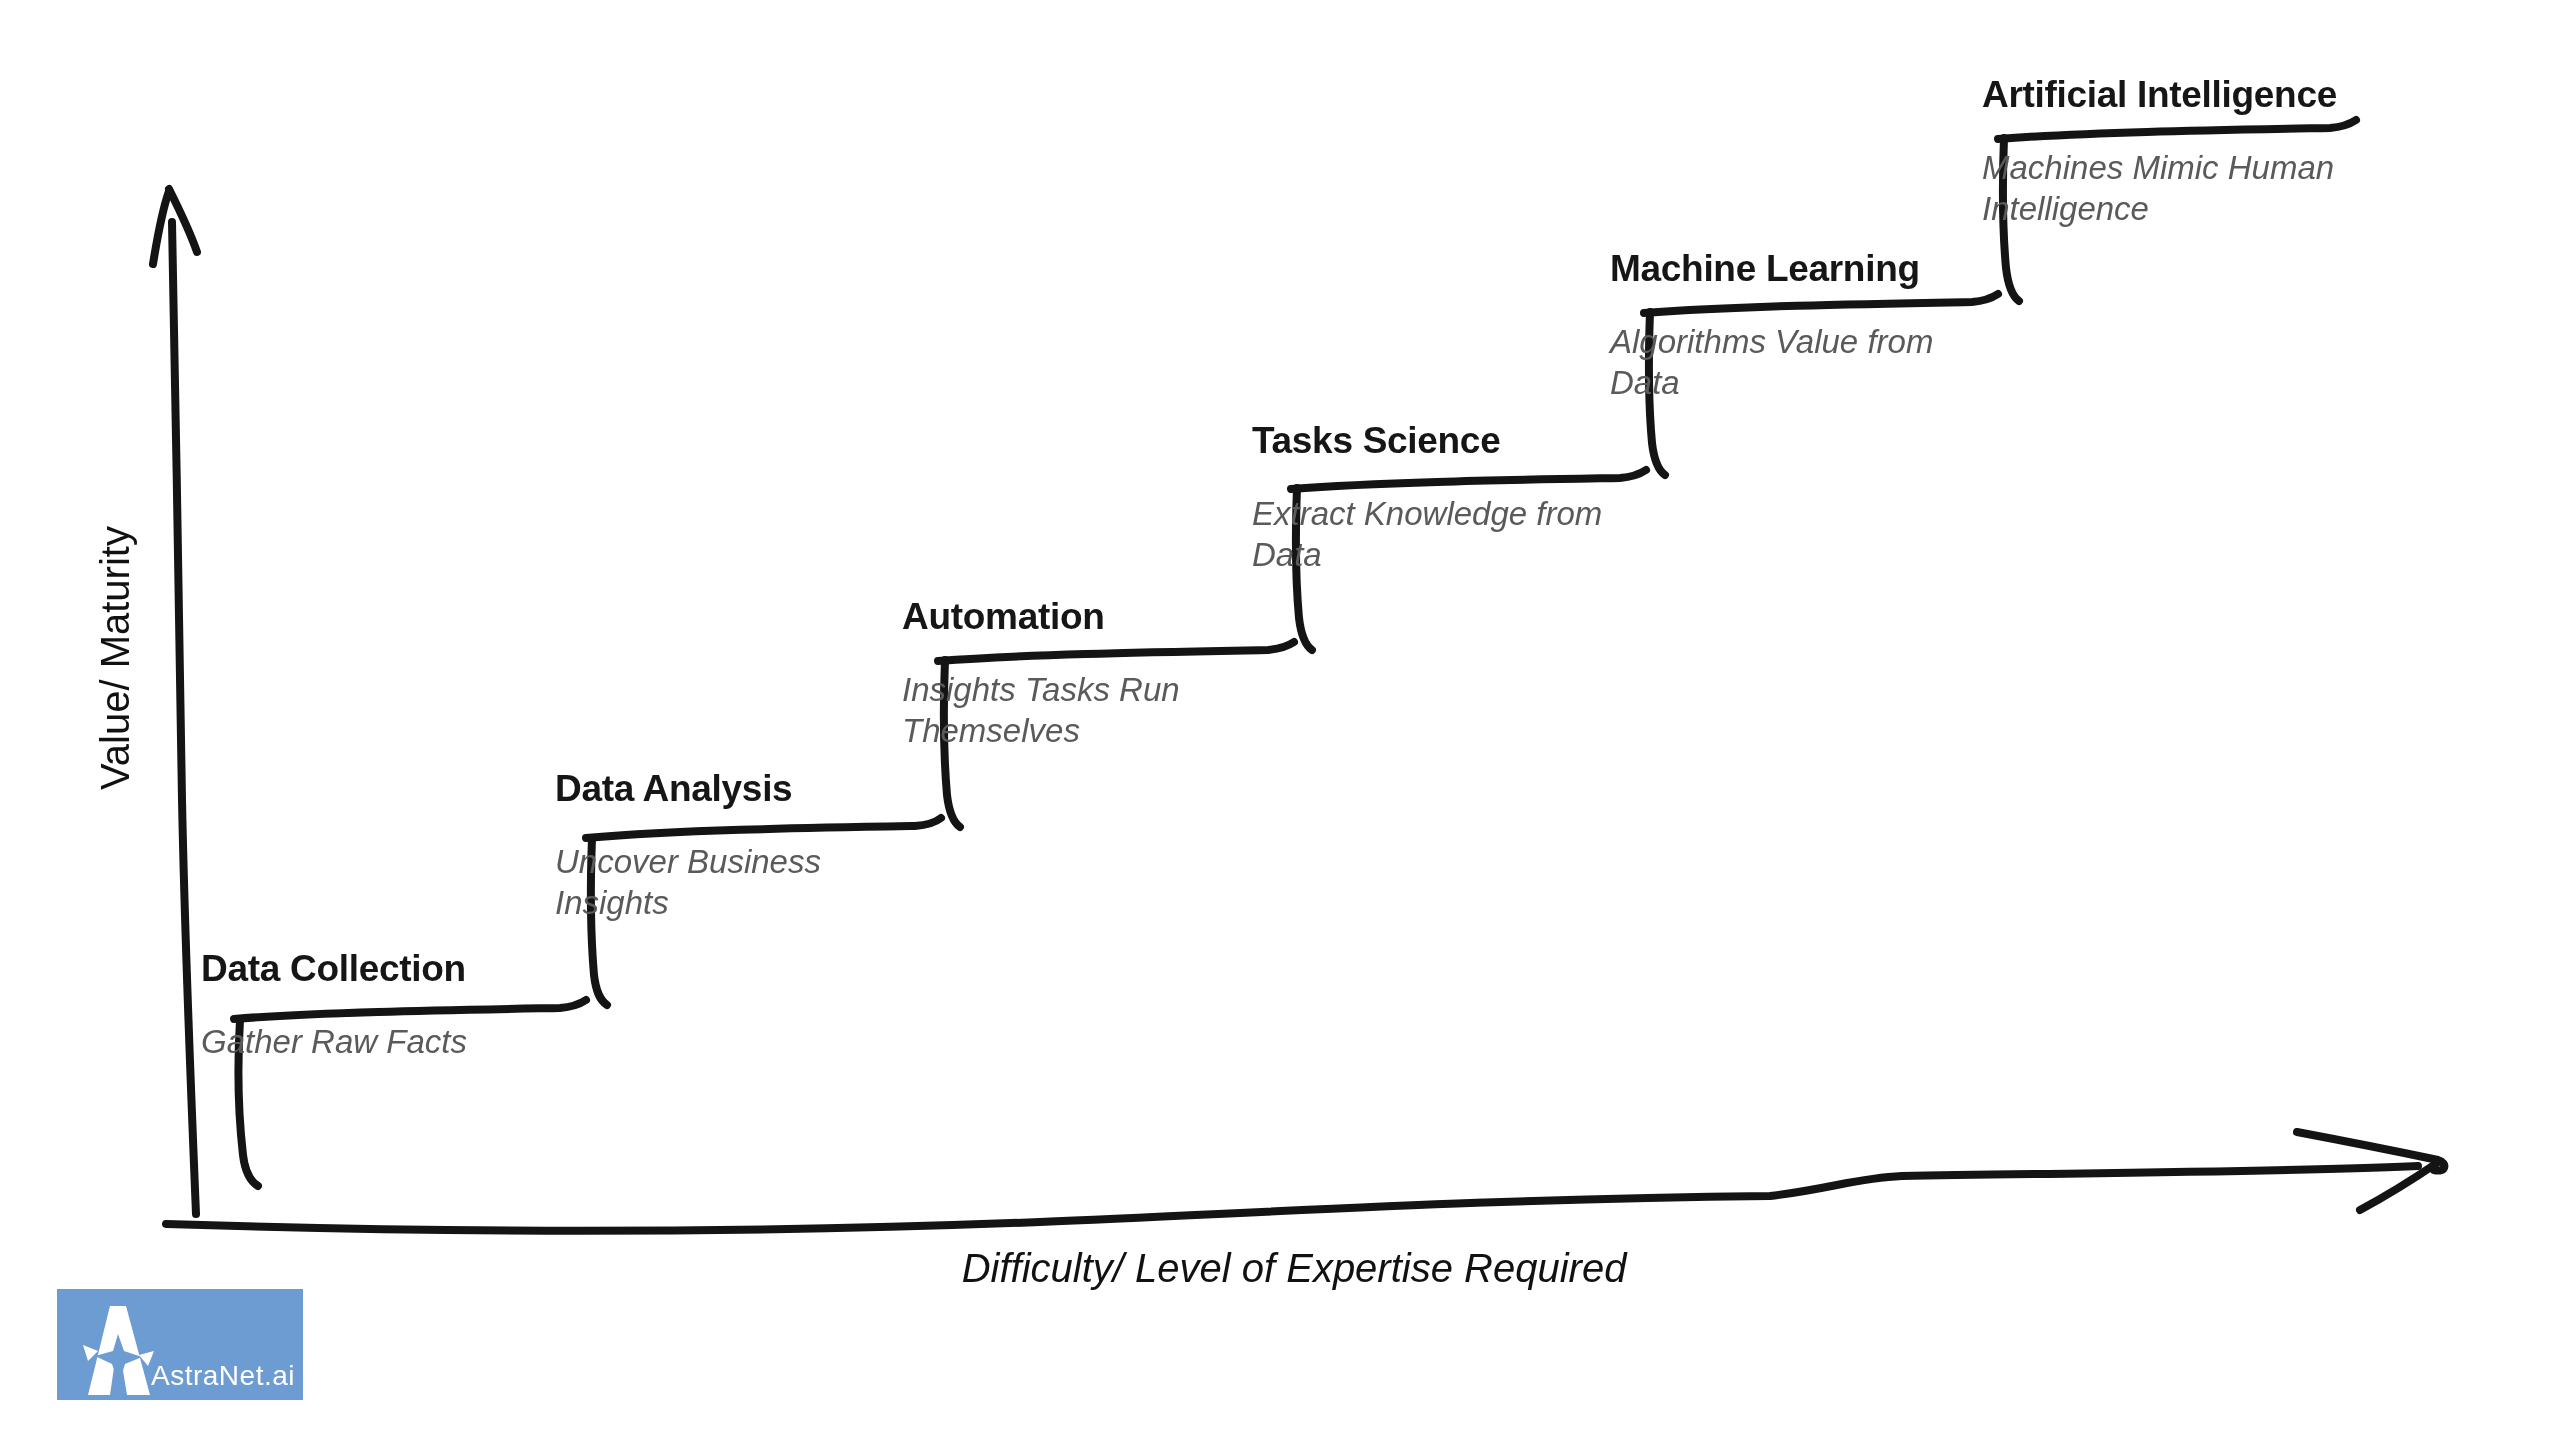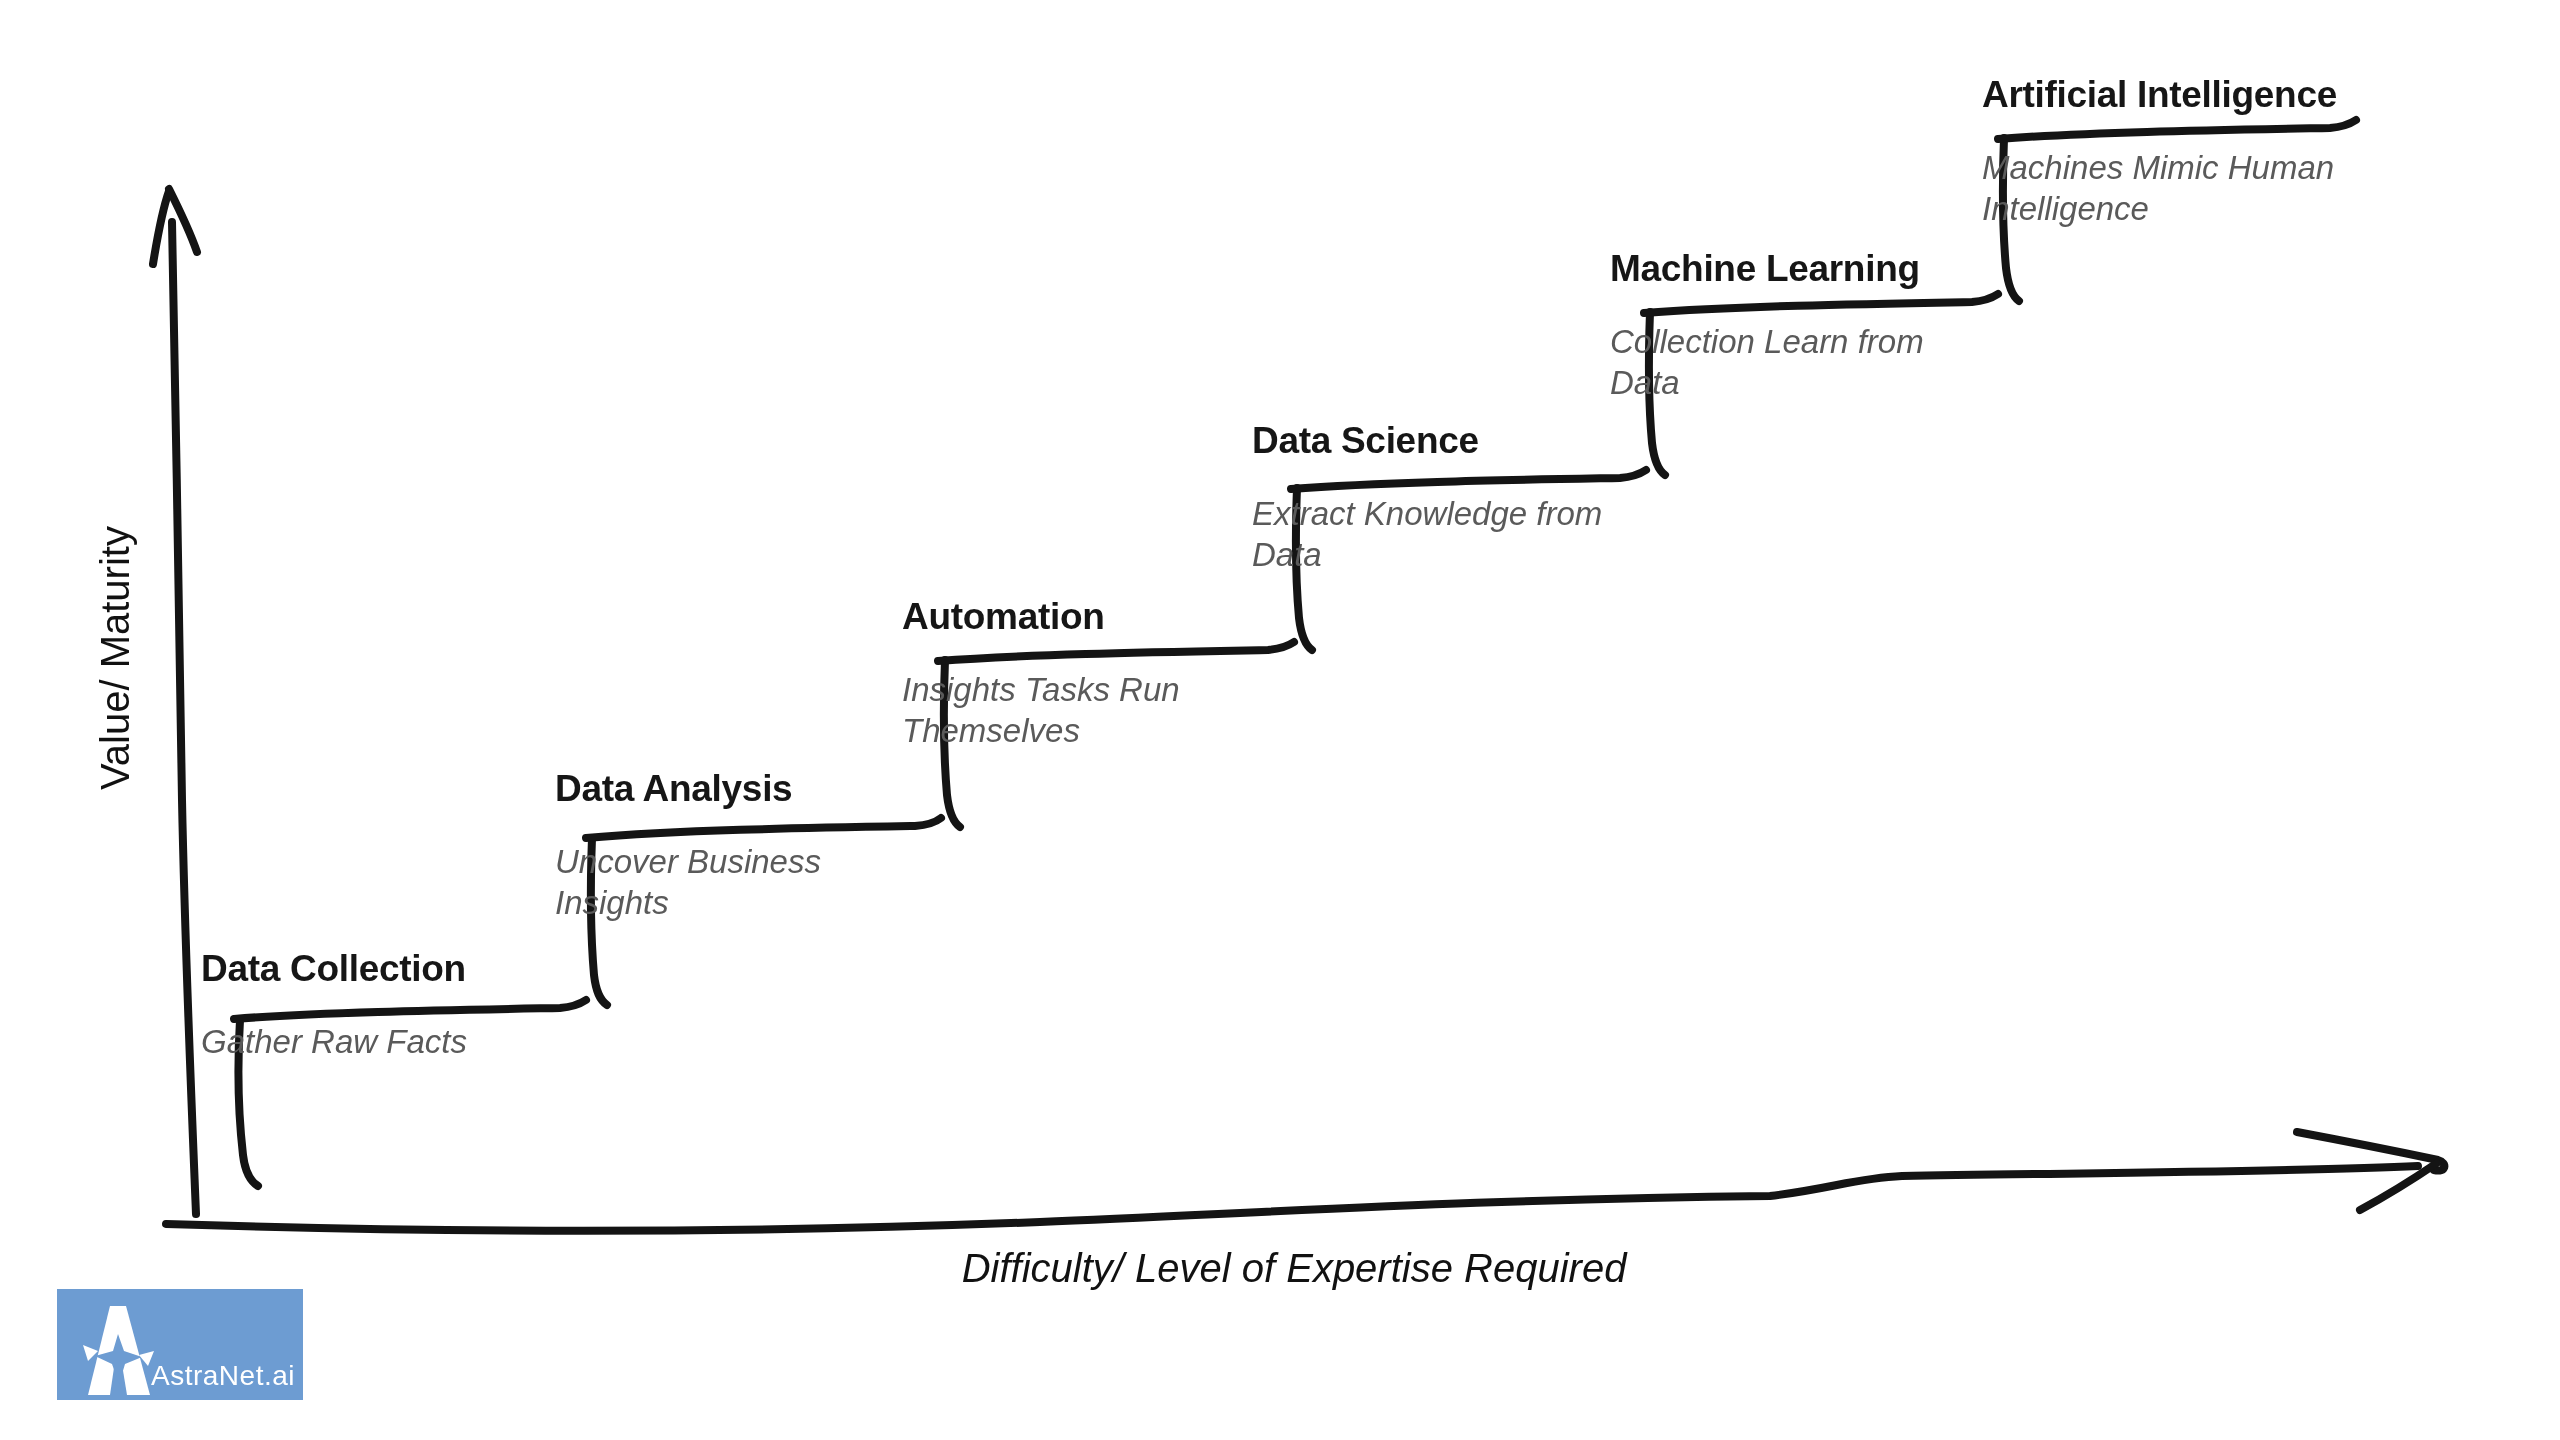--- a/index.html
+++ b/index.html
@@ -134,31 +134,31 @@
 
   <div class="step-label" style="left:902px; top:596px;">
     <h2 class="step-title">Automation</h2>
     <div class="step-sub">
       <span>Insights Tasks Run</span>
       <span>Themselves</span>
     </div>
   </div>
 
   <div class="step-label" style="left:1252px; top:420px;">
-    <h2 class="step-title">Data Science</h2>
+    <h2 class="step-title">Tasks Science</h2>
     <div class="step-sub">
       <span>Extract Knowledge from</span>
       <span>Data</span>
     </div>
   </div>
 
   <div class="step-label" style="left:1610px; top:248px;">
     <h2 class="step-title">Machine Learning</h2>
     <div class="step-sub">
-      <span>Collection Learn from</span>
+      <span>Algorithms Value from</span>
       <span>Data</span>
     </div>
   </div>
 
   <div class="step-label" style="left:1982px; top:74px;">
     <h2 class="step-title">Artificial Intelligence</h2>
     <div class="step-sub">
       <span>Machines Mimic Human</span>
       <span>Intelligence</span>
     </div>

